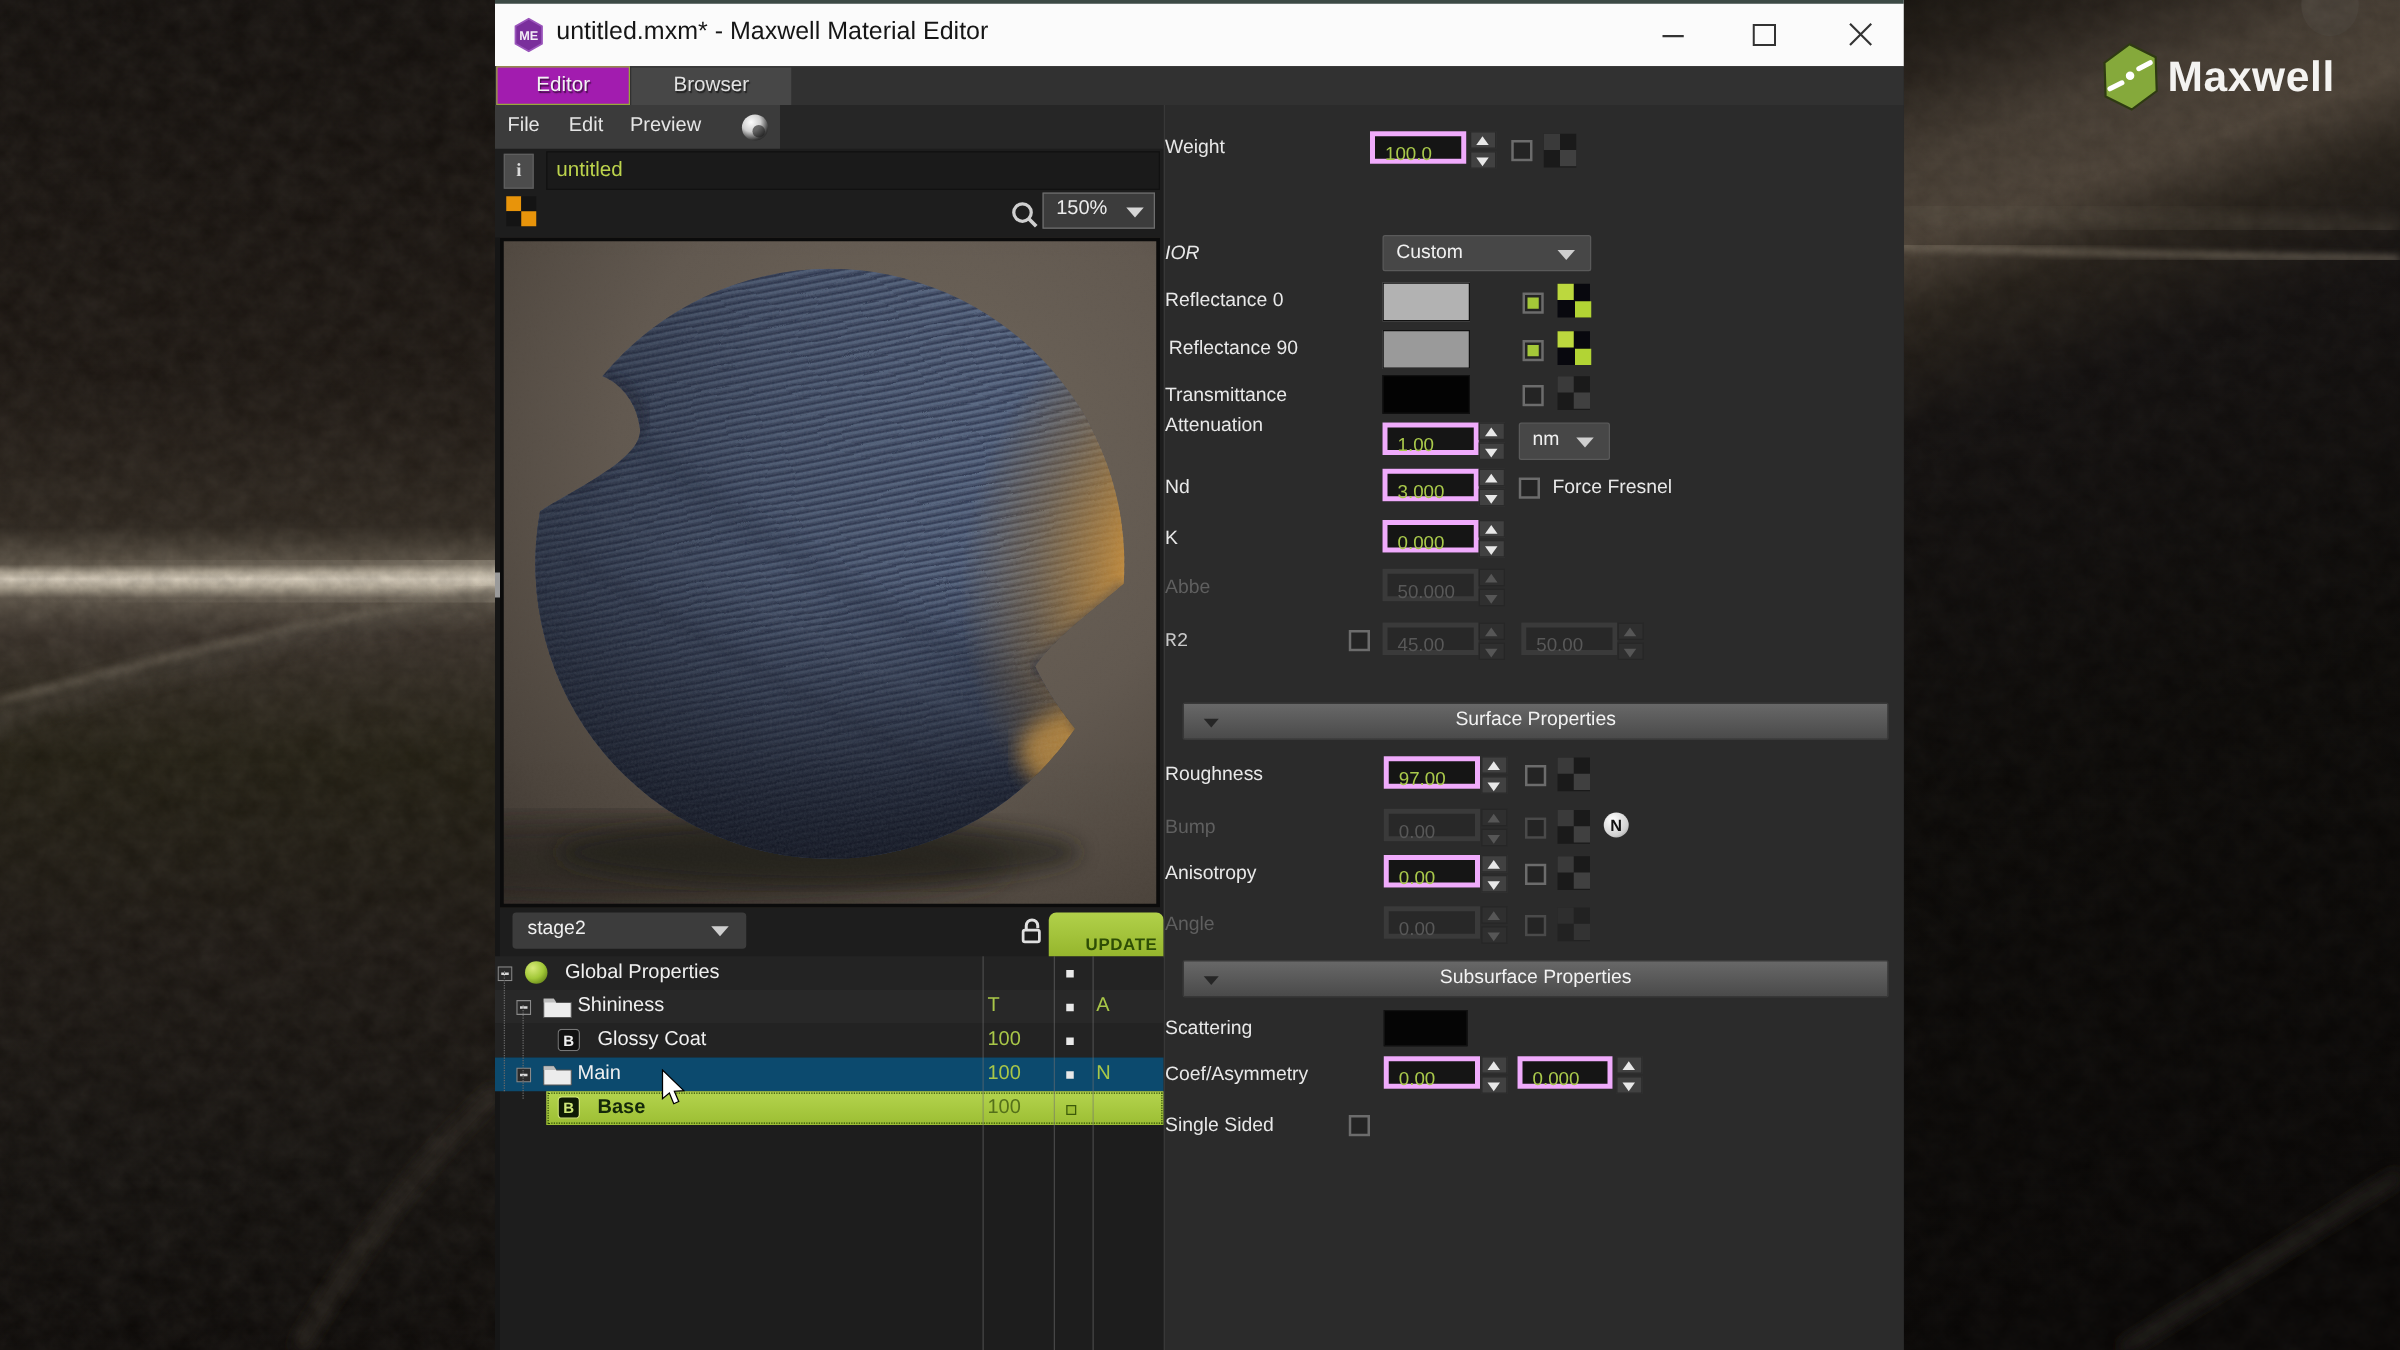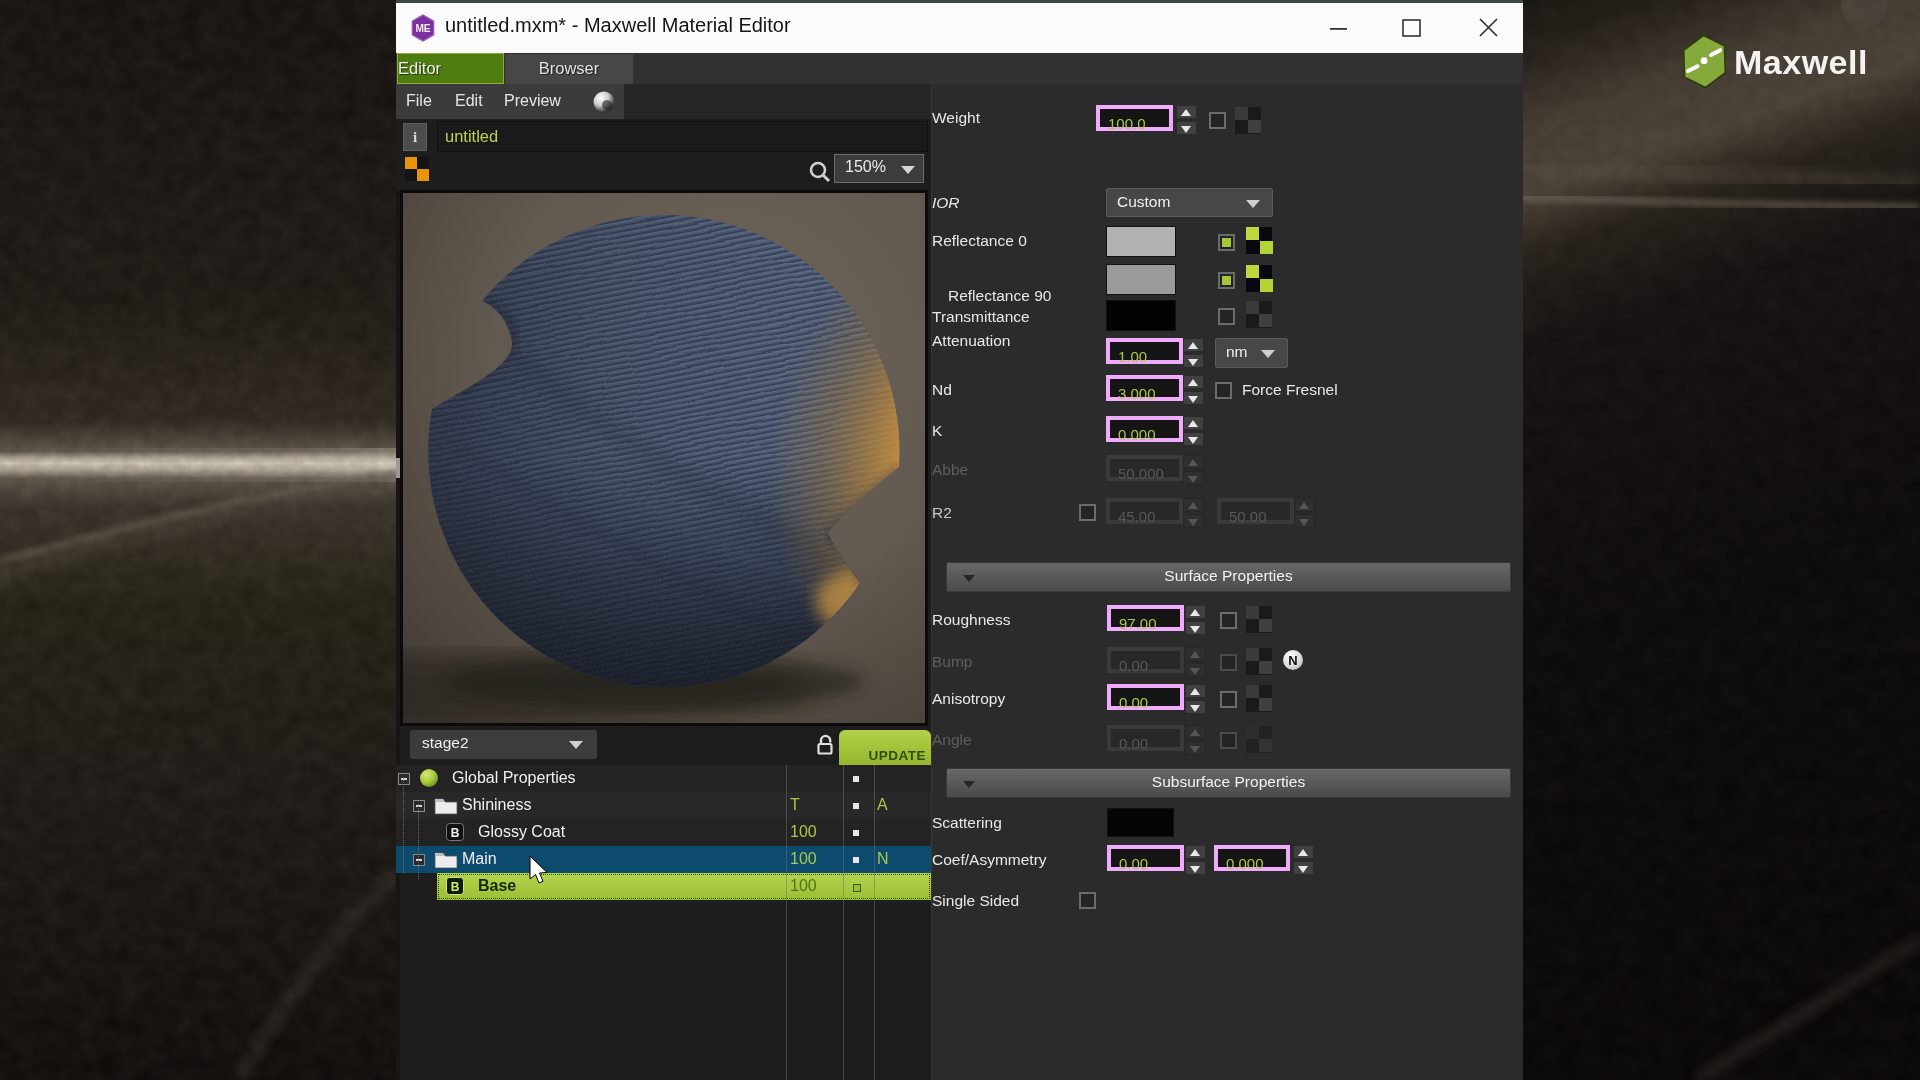--- a/index.html
+++ b/index.html
@@ -11,21 +11,21 @@
 #logo{position:absolute;left:1678px;top:30px;width:240px;height:62px;}
 #logotext{position:absolute;left:56px;top:13px;font-size:34px;font-weight:bold;color:#f4f3f1;letter-spacing:0.5px;}
 
 #win{position:absolute;left:396px;top:0;width:1127px;height:1080px;background:#242424;}
 #titlebar{position:absolute;left:0;top:0;width:1127px;height:53px;background:#fbfbfb;border-top:3px solid #3c4a45;box-sizing:border-box;}
 #title{position:absolute;left:49px;top:11px;font-size:20px;color:#151515;}
 .wbtn{position:absolute;top:0;width:60px;height:50px;}
 
 #tabstrip{position:absolute;left:0;top:53px;width:1127px;height:31px;background:#313131;}
 #tabstrip div{text-shadow:1px 1px 1px rgba(0,0,0,0.6);}
-#tabEditor{position:absolute;left:1px;top:0px;width:107px;height:31px;background:#4d7c0f;border:1px solid #97a93b;box-sizing:border-box;color:#f2f2f2;font-size:16.5px;line-height:28px;}
+#tabEditor{position:absolute;left:1px;top:0px;width:107px;height:31px;background:#a21caf;border:1px solid #97a93b;box-sizing:border-box;color:#f2f2f2;font-size:16.5px;text-align:center;line-height:28px;}
 #tabBrowser{position:absolute;left:109px;top:1px;width:128px;height:31px;background:#474747;color:#e2e2e2;font-size:16.5px;text-align:center;line-height:29px;}
 
 #leftpanel{position:absolute;left:0;top:84px;width:535px;height:996px;background:#1d1d1d;}
 #menubar{position:absolute;left:0;top:0;width:228px;height:35px;background:#3b3b3b;color:#e6e6e6;font-size:16px;}
 #menubar span{position:absolute;top:8px;}
 #inforow{position:absolute;left:0;top:37px;width:535px;height:31px;}
 #ibtn{position:absolute;left:7px;top:2px;width:22px;height:26px;background:#4c4c4c;border:1px solid #5e5e5e;color:#dcdcdc;text-align:center;font-size:15px;line-height:26px;font-family:"Liberation Serif",serif;font-weight:bold;}
 #untfield{position:absolute;left:41px;top:0px;width:489px;height:29px;background:#1a1a1a;border:1px solid #111;}
 #untfield span{position:absolute;left:7px;top:5px;color:#bcd34c;font-size:16.5px;}
 #zoomrow{position:absolute;left:0;top:70px;width:535px;height:36px;}
@@ -428,21 +428,21 @@
       <div class="lbl" style="left:0;width:164px;top:110px;font-style:italic;">IOR</div>
       <div class="drop" style="left:174px;top:104px;width:167px;height:29px;">
           <span>Custom</span>
         </div>
 
       <div class="lbl" style="left:0;width:164px;top:148px;">Reflectance 0</div>
       <div class="swatch" style="left:174px;top:142px;background:#b2b2b2;"></div>
       <div class="cb on" style="left:286px;top:150px;"></div>
       <div class="tex on" style="left:314px;top:143px;"></div>
 
-      <div class="lbl" style="left:16px;width:164px;top:186px;margin-top:17px;">Reflectance 90</div>
+      <div class="lbl" style="left:3px;width:164px;top:186px;">Reflectance 90</div>
       <div class="swatch" style="left:174px;top:180px;background:#9a9a9a;"></div>
       <div class="cb on" style="left:286px;top:188px;"></div>
       <div class="tex on" style="left:314px;top:181px;"></div>
 
       <div class="lbl" style="left:0;width:164px;top:224px;">Transmittance</div>
       <div class="swatch" style="left:174px;top:216px;background:#030303;"></div>
       <div class="cb" style="left:286px;top:224px;"></div>
       <div class="tex off" style="left:314px;top:217px;"></div>
 
       <div class="lbl" style="left:0;width:164px;top:248px;">Attenuation</div>
@@ -479,21 +479,21 @@
 
       <div class="lbl dis" style="left:0;width:164px;top:377px;">Abbe</div>
       <div class="inp dis" style="left:174px;top:371px;">
           <span>50.000</span>
         </div>
       <div class="spn dis" style="left:251px;top:371px;">
           <i class="up"></i>
           <i class="dn"></i>
         </div>
 
-      <div class="lbl" style="left:0;width:139px;top:420px;color:#c8c8c8;">R2</div>
+      <div class="lbl" style="left:0;width:139px;top:420px;color:#c8c8c8;font-family:Liberation Mono, monospace;">R2</div>
       <div class="cb" style="left:147px;top:420px;"></div>
       <div class="inp dis" style="left:174px;top:414px;">
           <span>45.00</span>
         </div>
       <div class="spn dis" style="left:251px;top:414px;">
           <i class="up"></i>
           <i class="dn"></i>
         </div>
       <div class="inp dis" style="left:285px;top:414px;">
           <span>50.00</span>

